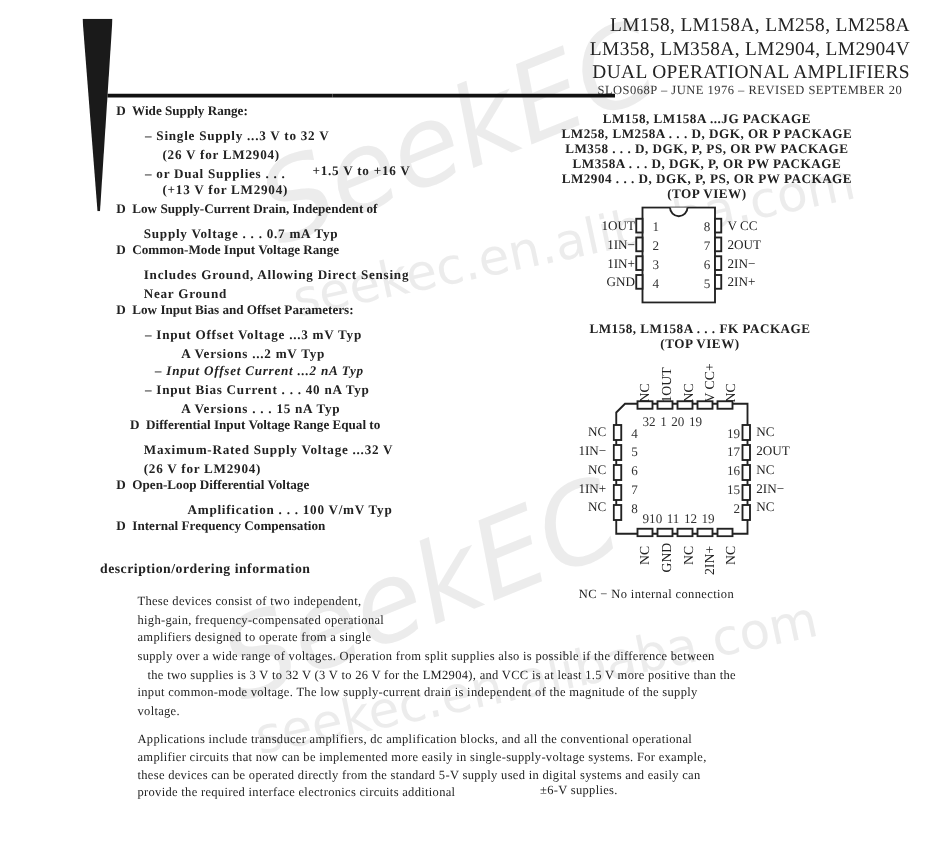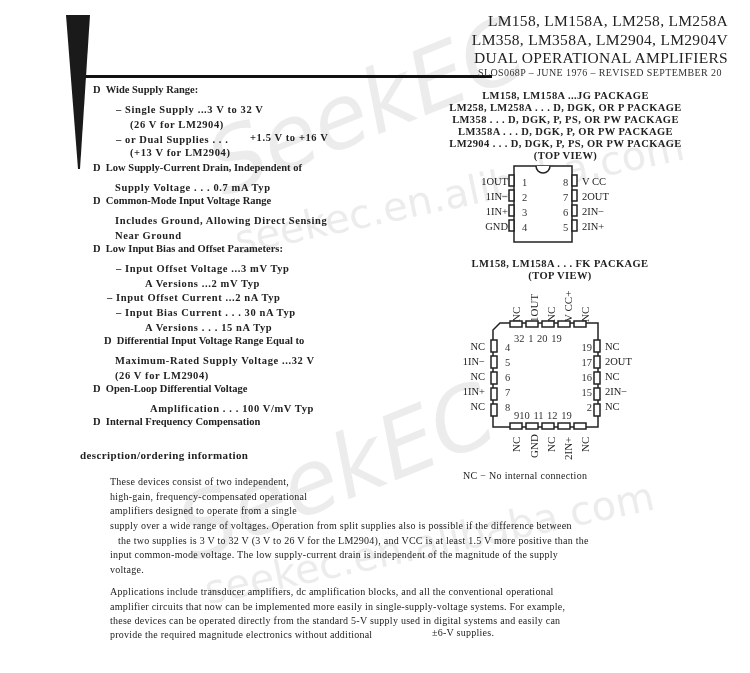--- a/index.html
+++ b/index.html
@@ -52,22 +52,22 @@
   <div class="abs feat" style="left:93px;top:162px;"><span>D</span>&nbsp; <span>Low Supply-Current Drain, Independent of</span></div>
   <div class="abs sub" style="left:115px;top:182px;">Supply Voltage . . . 0.7 mA Typ</div>
 
   <div class="abs feat" style="left:93px;top:195px;"><span>D</span>&nbsp; <span>Common-Mode Input Voltage Range</span></div>
   <div class="abs sub" style="left:115px;top:215px;">Includes Ground, Allowing Direct Sensing</div>
   <div class="abs sub" style="left:115px;top:230px;">Near Ground</div>
 
   <div class="abs feat" style="left:93px;top:243px;"><span>D</span>&nbsp; <span>Low Input Bias and Offset Parameters:</span></div>
   <div class="abs sub" style="left:116px;top:263px;">– Input Offset Voltage ...3 mV Typ</div>
   <div class="abs sub" style="left:145px;top:278px;">A Versions ...2 mV Typ</div>
-  <div class="abs sub" style="left:107px;top:292px;">– Input Offset Current ...2 nA Typ</div>
-  <div class="abs sub" style="left:116px;top:307px;">– Input Bias Current . . . 30 nA Typ</div>
+  <div class="abs sub" style="left:124px;top:292px;font-style:italic;">– Input Offset Current ...2 nA Typ</div>
+  <div class="abs sub" style="left:116px;top:307px;">– Input Bias Current . . . 40 nA Typ</div>
   <div class="abs sub" style="left:145px;top:322px;">A Versions . . . 15 nA Typ</div>
 
   <div class="abs feat" style="left:93px;top:335px;margin-left:11px;"><span>D</span>&nbsp; <span>Differential Input Voltage Range Equal to</span></div>
   <div class="abs sub" style="left:115px;top:355px;">Maximum-Rated Supply Voltage ...32 V</div>
   <div class="abs sub" style="left:115px;top:370px;">(26 V for LM2904)</div>
 
   <div class="abs feat" style="left:93px;top:383px;"><span>D</span>&nbsp; <span>Open-Loop Differential Voltage</span></div>
   <div class="abs sub" style="left:115px;top:403px;margin-left:35px;">Amplification . . . 100 V/mV Typ</div>
 
   <div class="abs feat" style="left:93px;top:416px;"><span>D</span>&nbsp; <span>Internal Frequency Compensation</span></div>
@@ -192,15 +192,15 @@
   <div class="abs body" style="left:110px;top:519px;">supply over a wide range of voltages. Operation from split supplies also is possible if the difference between</div>
   <div class="abs body" style="left:94px;top:534px;margin-left:24px;">the two supplies is 3 V to 32 V (3 V to 26 V for the LM2904), and VCC is at least 1.5 V more positive than the</div>
   <div class="abs body" style="left:110px;top:548px;">input common-mode voltage. The low supply-current drain is independent of the magnitude of the supply</div>
   <div class="abs body" style="left:110px;top:563px;">voltage.</div>
 </div>
 
 <div>
   <div class="abs body" style="left:110px;top:585px;">Applications include transducer amplifiers, dc amplification blocks, and all the conventional operational</div>
   <div class="abs body" style="left:110px;top:600px;">amplifier circuits that now can be implemented more easily in single-supply-voltage systems. For example,</div>
   <div class="abs body" style="left:110px;top:614px;">these devices can be operated directly from the standard 5-V supply used in digital systems and easily can</div>
-  <div class="abs body" style="left:110px;top:628px;">provide the required magnitude electronics without additional</div>
+  <div class="abs body" style="left:110px;top:628px;">provide the required interface electronics circuits additional</div>
   <div class="abs body" style="left:432px;top:626px;">±6-V supplies.</div>
 </div>
 
 </body></html>

